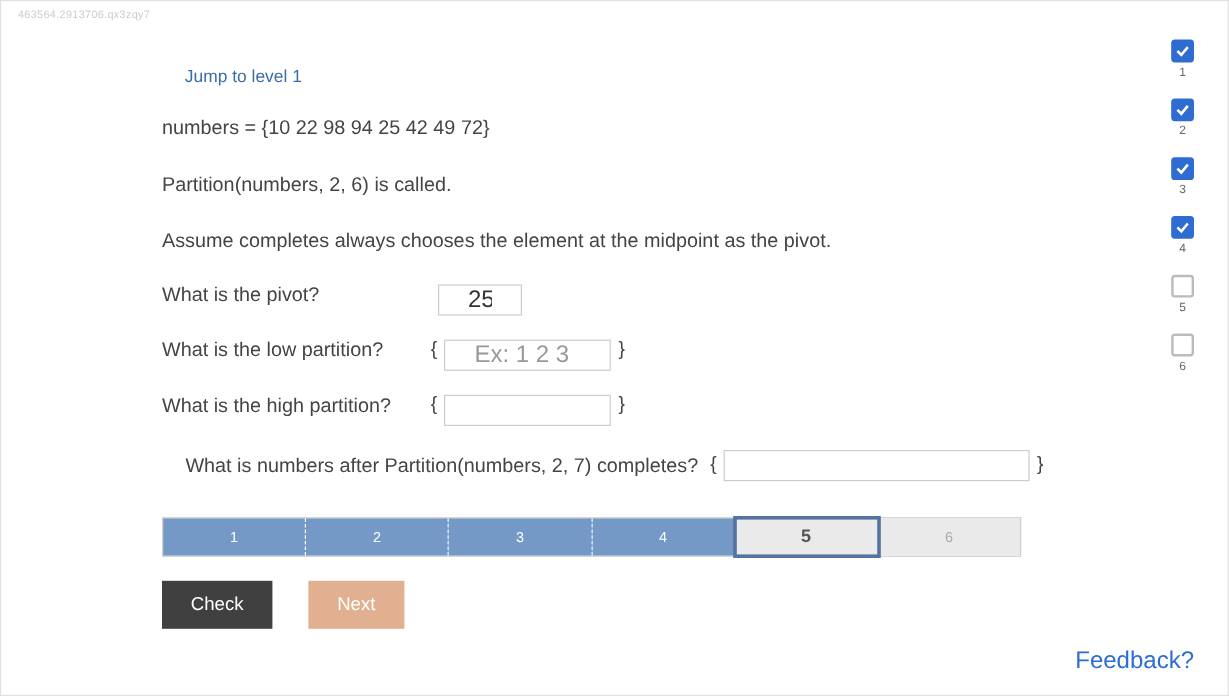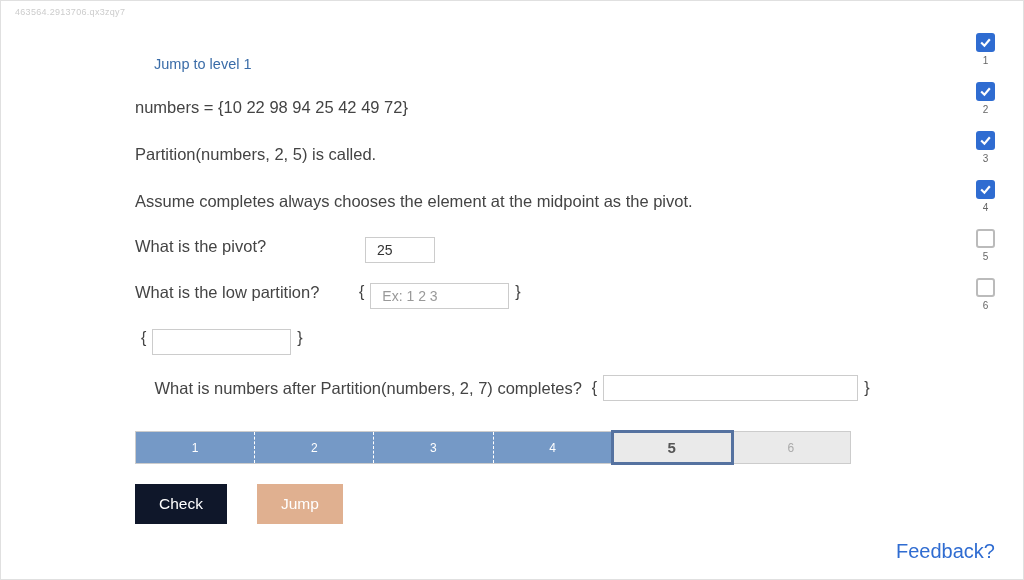--- a/index.html
+++ b/index.html
@@ -49,22 +49,22 @@
     .qlabel {
       margin-right: 18px;
     }
     .qlabel.w1 { width: 212px; }
     .qlabel.w2 { width: 200px; }
     .qlabel.w3 { width: 200px; }
     .brace { margin: 0 6px; color: #444; font-size: 16px; }
     input[type="text"] {
       border: 1px solid #ccc;
       height: 26px;
-      padding: 2px 11px;
-      font-size: 14px;
+      padding: 2px 24px;
+      font-size: 20px;
       color: #333;
     }
     input::placeholder { color: #999; }
     .inp-small { width: 70px; }
     .inp-med { width: 139px; }
     .inp-large { width: 255px; }
     .qrow-final {
       display: flex;
       align-items: center;
       font-size: 16.5px;
@@ -106,21 +106,21 @@
     }
     .action-row { display: flex; gap: 30px; }
     .btn {
       border: none;
       color: #fff;
       height: 40px;
       padding: 0 24px;
       font-size: 15.5px;
       cursor: pointer;
     }
-    .btn-check { background: #0f172a; }
+    .btn-check { background: #404040; }
     .btn-next { background: #e0b090; }
     .side-steps {
       position: absolute;
       top: 32px;
       right: 28px;
       display: flex;
       flex-direction: column;
       align-items: center;
       gap: 6px;
     }
@@ -151,36 +151,37 @@
   </style>
 </head>
 <body>
 
 <div class="watermark">463564.2913706.qx3zqy7</div>
 
 <div class="jump-link">Jump to level 1</div>
 
 <div class="content">
   <div class="stmt">numbers = {10 22 98 94 25 42 49 72}</div>
-  <div class="stmt">Partition(numbers, 2, 5) is called.</div>
+  <div class="stmt">Partition(numbers, 2, 6) is called.</div>
   <div class="stmt">Assume completes always chooses the element at the midpoint as the pivot.</div>
 
   <div class="qrow">
     <span class="qlabel w1">What is the pivot?</span>
     <input type="text" class="inp-small" value="25" style="">
   </div>
 
   <div class="qrow">
     <span class="qlabel w2">What is the low partition?</span>
     <span class="brace">{</span>
     <input type="text" class="inp-med" placeholder="Ex: 1 2 3" style="">
     <span class="brace">}</span>
   </div>
 
   <div class="qrow">
+    <span class="qlabel w3">What is the high partition?</span>
     <span class="brace">{</span>
     <input type="text" class="inp-med" style="">
     <span class="brace">}</span>
   </div>
 
   <div class="qrow-final">
     <span>What is numbers after Partition(numbers, 2, 7) completes?</span>
     <span class="brace" style="margin-left:10px;">{</span>
     <input type="text" class="inp-large" style="">
     <span class="brace">}</span>
@@ -190,21 +191,21 @@
       <div class="pseg">1</div>
       <div class="pseg">2</div>
       <div class="pseg">3</div>
       <div class="pseg">4</div>
       <div class="pseg current">5</div>
       <div class="pseg future">6</div>
     </div>
 
   <div class="action-row">
     <button class="btn btn-check">Check</button>
-    <button class="btn btn-next">Jump</button>
+    <button class="btn btn-next">Next</button>
   </div>
 </div>
 
 <div class="side-steps" id="side-steps">
     <div class="step-item">
       <div class="step-box done">
         <svg viewBox="0 0 24 24">
           <path fill="none" stroke="#fff" stroke-width="4" d="M4 12 L10 18 L20 6"></path>
         </svg>
       </div>

